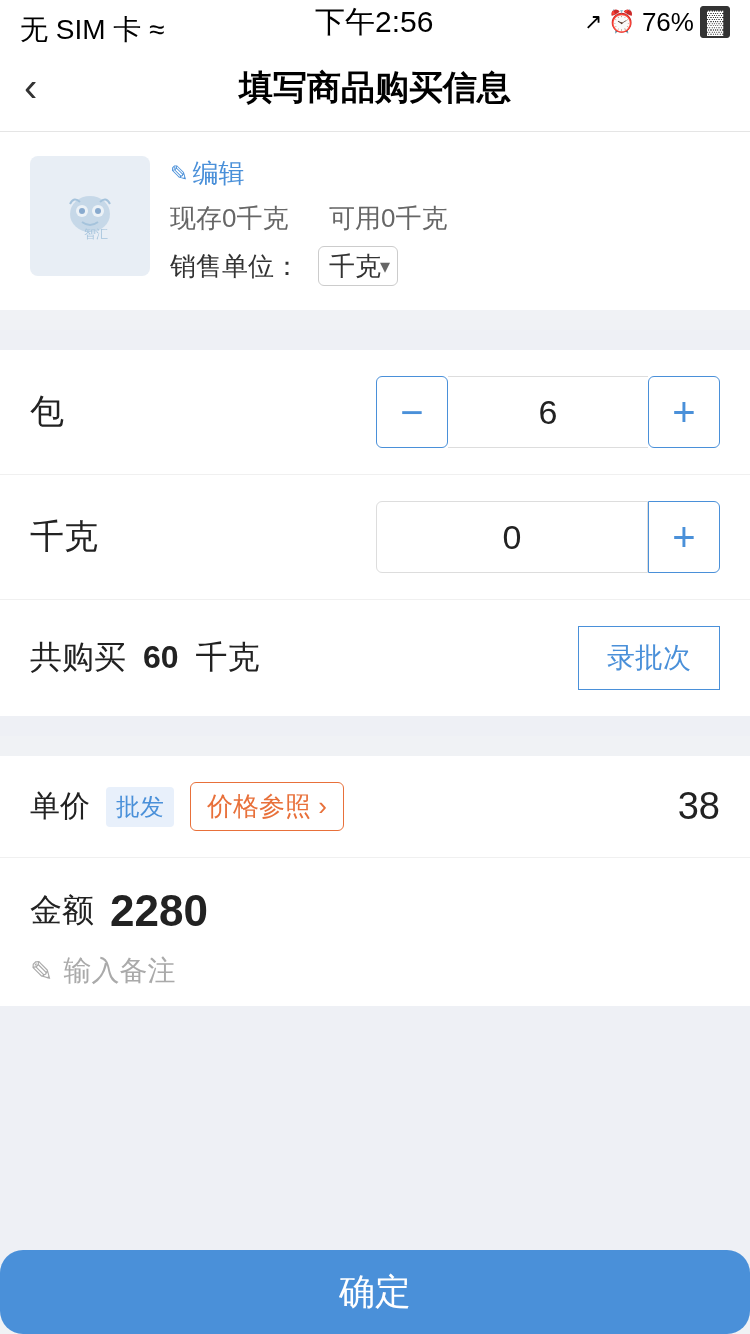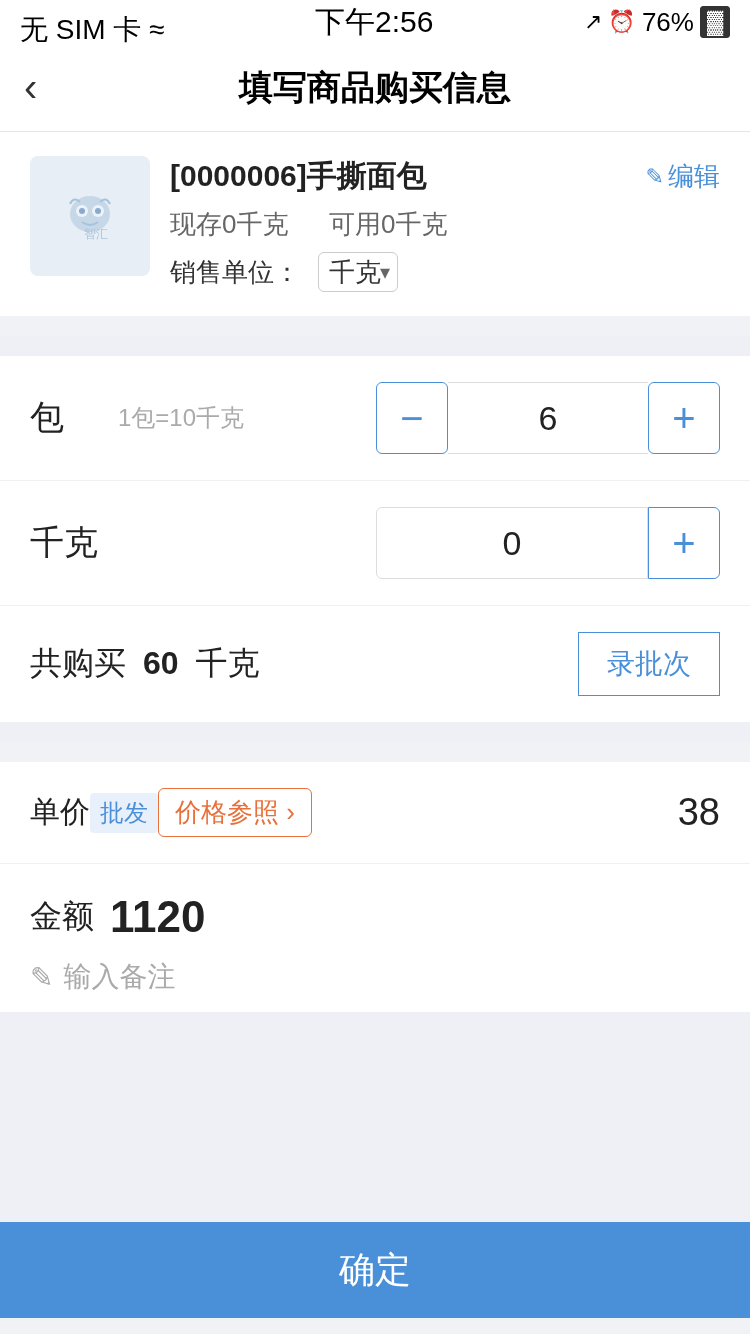--- a/index.html
+++ b/index.html
@@ -254,21 +254,21 @@
     .price-label {
       font-size: 30px;
       color: #222;
     }
     .price-tag {
       font-size: 24px;
       color: #4a90d9;
       background: #e8f0fb;
       border-radius: 4px;
       padding: 4px 10px;
-      margin: 0 0;
+      margin: 0 16px;
     }
     .price-ref-btn {
       border: 1px solid #e8703a;
       color: #e8703a;
       font-size: 26px;
       padding: 6px 16px;
       border-radius: 6px;
       background: #fff;
       display: flex;
       align-items: center;
@@ -314,33 +314,34 @@
     
     .gray-area {
       background: #eef0f5;
       flex: 1;
       min-height: 300px;
     }
 
     
     .bottom-btn {
       position: fixed;
-      bottom: 16px;
+      bottom: 0;
       left: 0;
       width: 750px;
-      height: 96px;
+      height: 84px;
       background: #4a90d9;
       display: flex;
       align-items: center;
       justify-content: center;
       font-size: 36px;
       color: #fff;
       font-weight: 500;
       cursor: pointer;
       z-index: 100;
+      border-radius: 23px;
     }
   </style>
 </head>
 <body>
 
 <div class="status-bar">
   <div class="status-left">
     <span>无 SIM 卡 ≈</span>
   </div>
   <div class="status-center">下午2:56</div>
@@ -367,21 +368,20 @@
       <circle cx="22" cy="25" r="3" fill="#4a7db5"></circle>
       <circle cx="38" cy="25" r="3" fill="#4a7db5"></circle>
       <path d="M22 36 Q30 42 38 36" stroke="#7aa8cc" stroke-width="2" fill="none"></path>
       <path d="M10 18 Q14 10 20 16" stroke="#7aa8cc" stroke-width="2" fill="none"></path>
       <path d="M50 18 Q46 10 40 16" stroke="#7aa8cc" stroke-width="2" fill="none"></path>
       <text x="24" y="52" font-size="12" fill="#7aa8cc" font-family="sans-serif">智汇</text>
     </svg>
   </div>
   <div class="product-info">
     <div class="product-name-row">
-      <div class="product-name">[0000006]手撕面包</div>
       <div class="edit-btn">
         <span style="font-size:22px;">✎</span>
         <span>编辑</span>
       </div>
     </div>
     <div class="product-stock">
       <span>现存0千克</span>
       <span>　</span>
       <span>可用0千克</span>
     </div>
@@ -395,21 +395,20 @@
     </div>
   </div>
 </div>
 
 <div class="section-divider"></div>
 
 <div class="input-section">
 
   <div class="input-row">
     <span class="input-label">包</span>
-    <span class="input-label-sub">1包=10千克</span>
     <div class="input-controls">
       <button class="ctrl-btn">−</button>
       <input class="ctrl-input" type="text" value="6" style="">
       <button class="ctrl-btn">+</button>
     </div>
   </div>
 
   <div class="input-row">
     <span class="input-label">千克</span>
     <div class="input-controls">
@@ -435,21 +434,21 @@
     <span class="price-label">单价</span>
     <span class="price-tag">批发</span>
     <button class="price-ref-btn">价格参照 ›</button>
     <span class="price-value">38</span>
   </div>
 </div>
 
 <div class="amount-section">
   <div class="amount-row">
     <span class="amount-label">金额</span>
-    <span class="amount-value">1120</span>
+    <span class="amount-value">2280</span>
   </div>
   <div class="remark-row">
     <span>✎</span>
     <span>输入备注</span>
   </div>
 </div>
 
 <div class="gray-area"></div>
 
 <div class="bottom-btn">确定</div>

